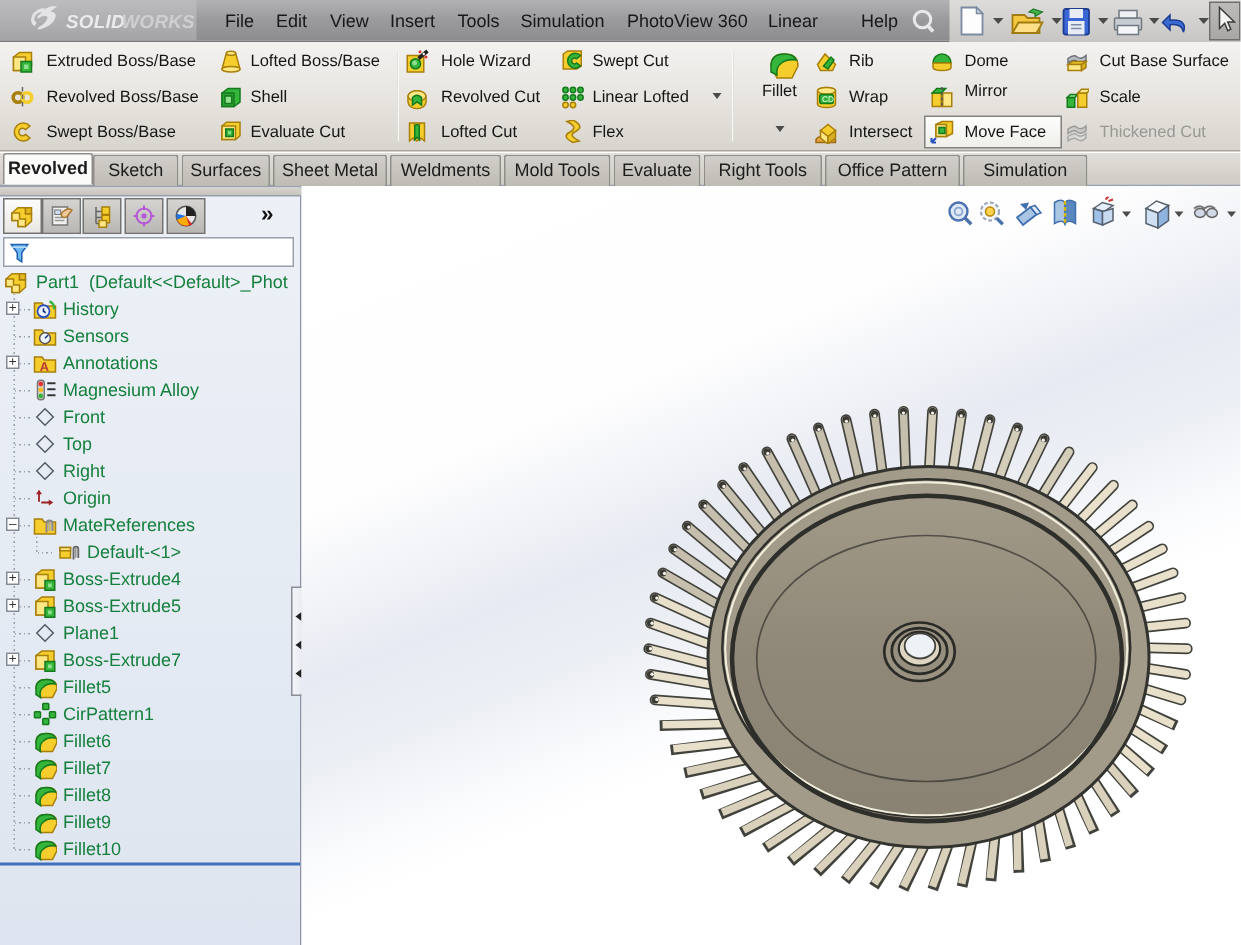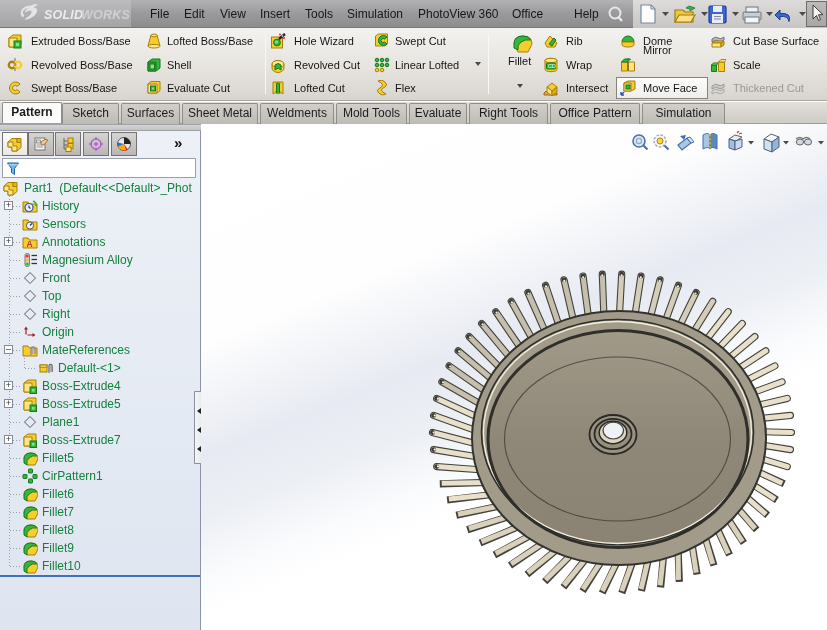--- a/index.html
+++ b/index.html
@@ -35,21 +35,21 @@
 </g>
     </svg></div>
 <div id="qat"></div>
 <div class="menu" style="left:150px">File</div>
 <div class="menu" style="left:184px">Edit</div>
 <div class="menu" style="left:220px">View</div>
 <div class="menu" style="left:260px">Insert</div>
 <div class="menu" style="left:305px">Tools</div>
 <div class="menu" style="left:347px">Simulation</div>
 <div class="menu" style="left:418px">PhotoView 360</div>
-<div class="menu" style="left:512px">Office</div>
+<div class="menu" style="left:512px">Linear</div>
 <div class="menu" style="left:574px">Help</div>
 <svg class="abs" style="left:606px;top:5px" width="20" height="20">
     <circle cx="9" cy="8" r="5.5" fill="none" stroke="#e8e8ea" stroke-width="2"></circle>
     <line x1="12.5" y1="12" x2="16" y2="16" stroke="#e8e8ea" stroke-width="2.4"></line>
   </svg>
 <svg class="abs" style="left:639px;top:4px" width="190" height="22">
 
 <path d="M2 1 h10 l4 4 v14 h-14 z" fill="#fdfdfe" stroke="#7a8aa0" stroke-width="1.2"></path>
     <path d="M12 1 l4 4 h-4 z" fill="#d7dfea" stroke="#7a8aa0" stroke-width="1"></path>
 <path d="M23 8 h7 l-3.5 4 z" fill="#4b4b49"></path>
@@ -185,21 +185,21 @@
       <path d="M2 9 a6 6 0 0 1 12 0 z" fill="#35b53c" stroke="#147a1c"></path>
       <path d="M2 9 h12 v3 a6 2 0 0 1 -12 0 z" fill="#f5ce2e" stroke="#a87f0a"></path>
     </svg></div>
 <div class="rb" style="left:643px;top:33px;color:#151515">Dome</div>
 <div class="abs" style="left:620px;top:57px"><svg width="16" height="16" viewBox="0 0 16 16">
       <path d="M1.5 5 h6 v9 h-6 z" fill="#f5ce2e" stroke="#a87f0a"></path>
       <path d="M8.5 5 h6 v9 h-6 z" fill="#ffe784" stroke="#a87f0a"></path>
       <path d="M1.5 5 l3-3 h6 l-3 3 z" fill="#35b53c" stroke="#147a1c"></path>
       <line x1="8" y1="1" x2="8" y2="15" stroke="#555" stroke-dasharray="2 1.5"></line>
     </svg></div>
-<div class="rb" style="left:643px;top:42px;color:#151515">Mirror</div>
+<div class="rb" style="left:643px;top:53px;color:#151515">Mirror</div>
 <div class="abs" style="left:620px;top:80px"><svg width="16" height="16" viewBox="0 0 16 16">
       <path d="M4 3 l4-2 h7 v8 l-4 2 h-7 z" fill="#f5ce2e" stroke="#a87f0a"></path>
       <path d="M4 3 h7 v8 h-7 z" fill="#ffe784" stroke="#a87f0a"></path>
       <rect x="6" y="5" width="4" height="4" fill="#35b53c" stroke="#147a1c"></rect>
       <path d="M1 15 l3-3 m-3 3 v-3 m0 3 h3" stroke="#2a52c0" stroke-width="1.4" fill="none"></path>
     </svg></div>
 <div class="rb" style="left:643px;top:80px;color:#151515">Move Face</div>
 <div class="abs" style="left:710px;top:33px"><svg width="16" height="16" viewBox="0 0 16 16">
       <path d="M2 6 q4-3 6-1 q3 2 6-1 v3 q-3 3-6 1 q-2-2-6 1 z" fill="#b9bdc4" stroke="#6d7077"></path>
       <path d="M2 10 l3-2 h9 l-3 2 z" fill="#f5ce2e" stroke="#a87f0a"></path>
@@ -222,21 +222,21 @@
 <div class="vsep" style="left:265px"></div>
 <div class="vsep" style="left:488px"></div>
 <div class="caret" style="left:475px;top:62px"></div>
 <div class="abs" style="left:511px;top:32px"><svg width="26" height="24" viewBox="0 0 26 24">
       <path d="M3 12 q0-8 9-8 q9 0 9 8 l-4 8 h-10 z" fill="#f5ce2e" stroke="#a87f0a"></path>
       <path d="M3 12 q0-8 9-8 q6 0 8 4 q-6 -1 -10 2 q-4 3 -3 8 l-4 -2 z" fill="#35b53c" stroke="#147a1c"></path>
     </svg></div>
 <div class="rb" style="left:508px;top:53px">Fillet</div>
 <div class="caret" style="left:517px;top:84px"></div>
 <div id="tabbar"></div>
-<div class="tab active" style="left:2px;width:60px">Pattern</div>
+<div class="tab active" style="left:2px;width:60px">Revolved</div>
 <div class="tab" style="left:62px;width:57px">Sketch</div>
 <div class="tab" style="left:121px;width:59px">Surfaces</div>
 <div class="tab" style="left:182px;width:76px">Sheet Metal</div>
 <div class="tab" style="left:260px;width:74px">Weldments</div>
 <div class="tab" style="left:336px;width:71px">Mold Tools</div>
 <div class="tab" style="left:409px;width:58px">Evaluate</div>
 <div class="tab" style="left:469px;width:79px">Right Tools</div>
 <div class="tab" style="left:550px;width:90px">Office Pattern</div>
 <div class="tab" style="left:642px;width:83px">Simulation</div>
 <div id="panel"></div>

